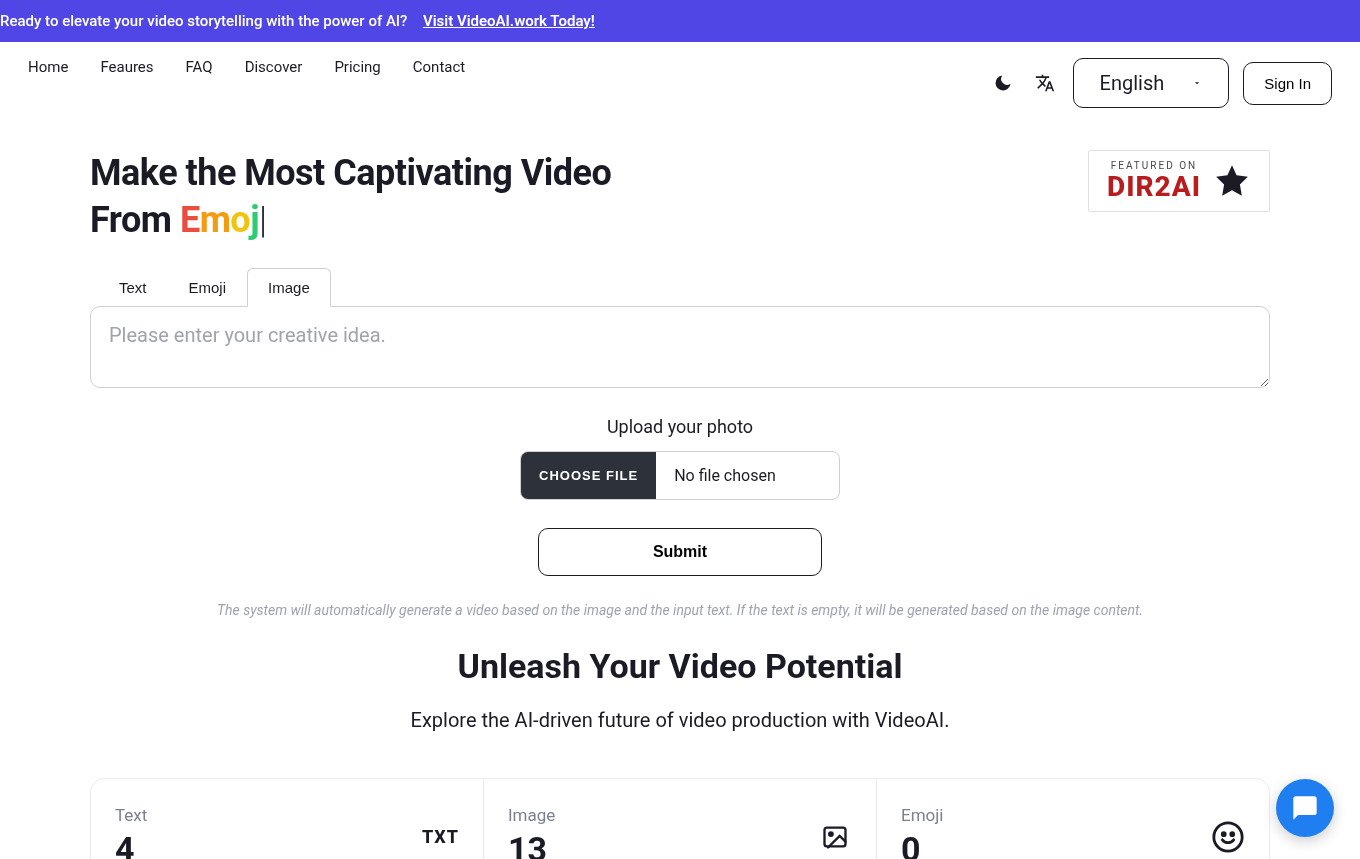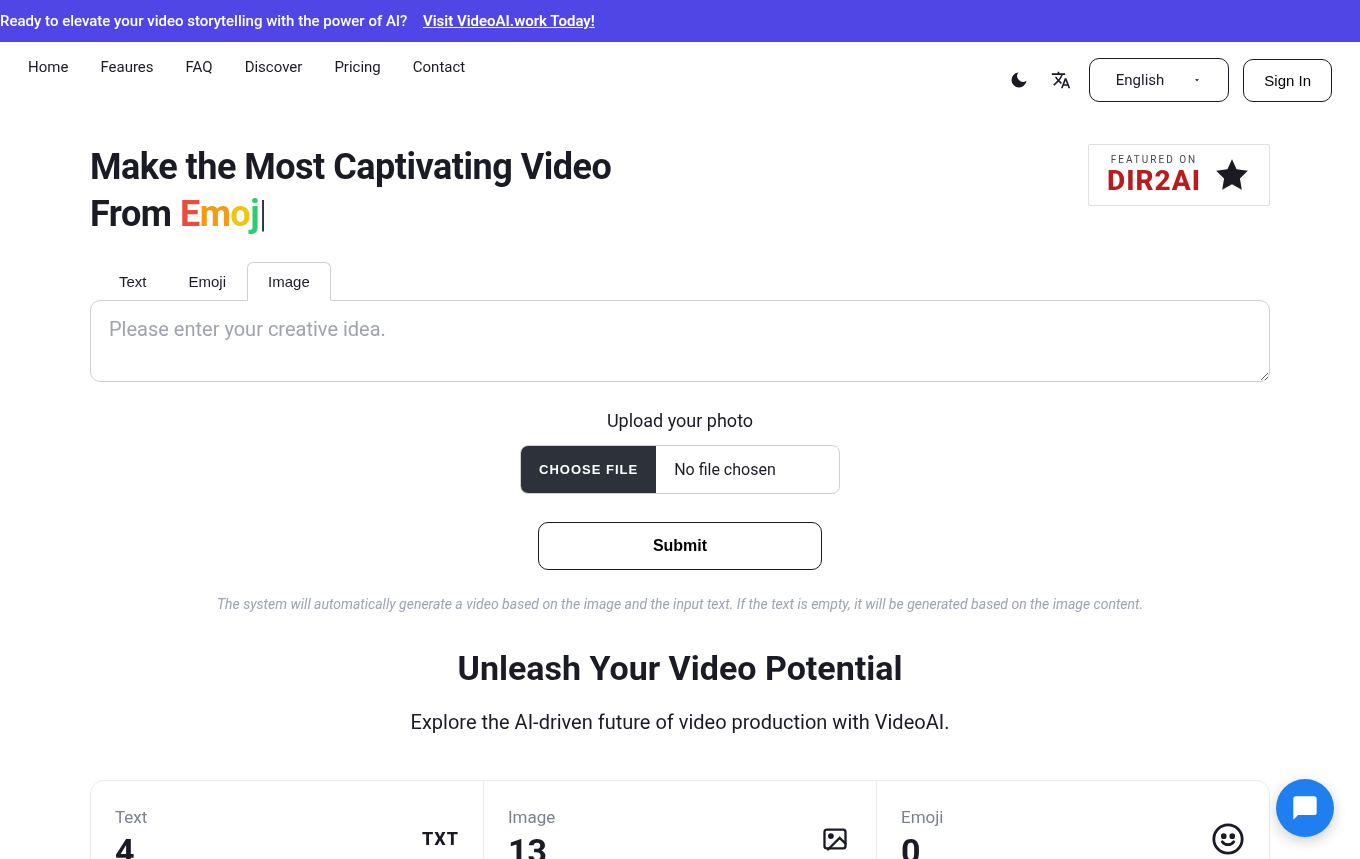--- a/index.html
+++ b/index.html
@@ -57,21 +57,21 @@
       cursor: pointer;
       padding: 4px;
       display: flex;
       align-items: center;
       color: #1a1b25;
     }
     .lang-select {
       border: 1px solid #1a1b25;
       border-radius: 10px;
       padding: 12px 26px;
-      font-size: 15px;
+      font-size: 20px;
       background: #fff;
       cursor: pointer;
       display: flex;
       align-items: center;
       justify-content: space-between;
       min-width: 126px;
     }
     .sign-in-btn {
       border: 1px solid #1a1b25;
       border-radius: 10px;
@@ -221,21 +221,21 @@
       margin-top: 26px;
       text-align: center;
       font-style: italic;
       color: #9da3b0;
       font-size: 14px;
     }
     .section-title {
       text-align: center;
       font-size: 34px;
       font-weight: 700;
-      margin-top: 36px;
+      margin-top: 28px;
     }
     .section-sub {
       text-align: center;
       font-size: 20px;
       margin-top: 22px;
       color: #1a1b25;
     }
     .stats-row {
       display: flex;
       margin-top: 46px;

